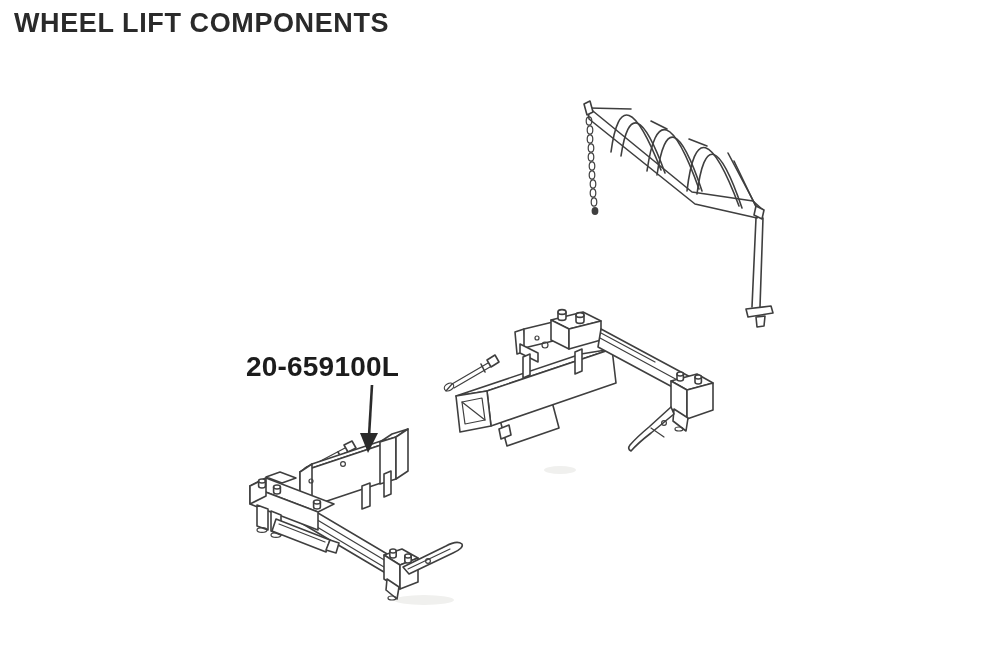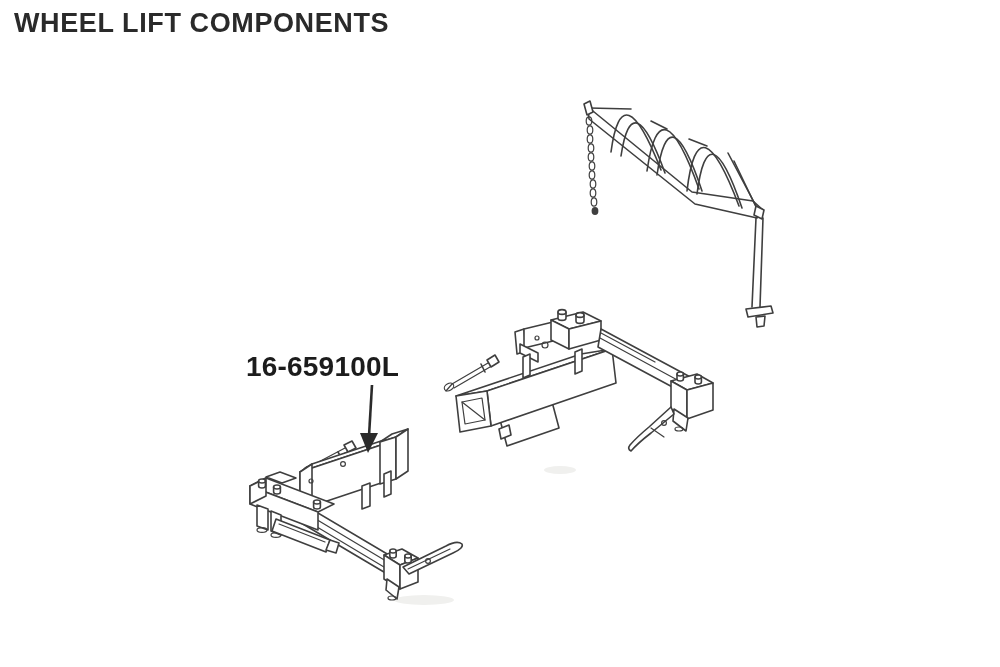--- a/index.html
+++ b/index.html
@@ -16,21 +16,21 @@
   .dk{fill:#3f3f3f;stroke:none;}
   .smudge{fill:#f0f0ee;stroke:none;}
 </style>
 </head>
 <body>
 
 <div class="canvas">
 
   <div class="page-title">WHEEL LIFT COMPONENTS</div>
 
-  <div class="part-label">16-659100L</div>
+  <div class="part-label">20-659100L</div>
 
   <svg width="1000" height="667" viewBox="0 0 1000 667">
 
     <ellipse class="smudge" cx="424" cy="600" rx="30" ry="5"></ellipse>
     <ellipse class="smudge" cx="560" cy="470" rx="16" ry="4"></ellipse>
 
     <g>
 
       <path class="fw" d="M588,107 L692,192 L753,201 L763,210 L757,218 L695,204 L589,119 Z"></path>
 

